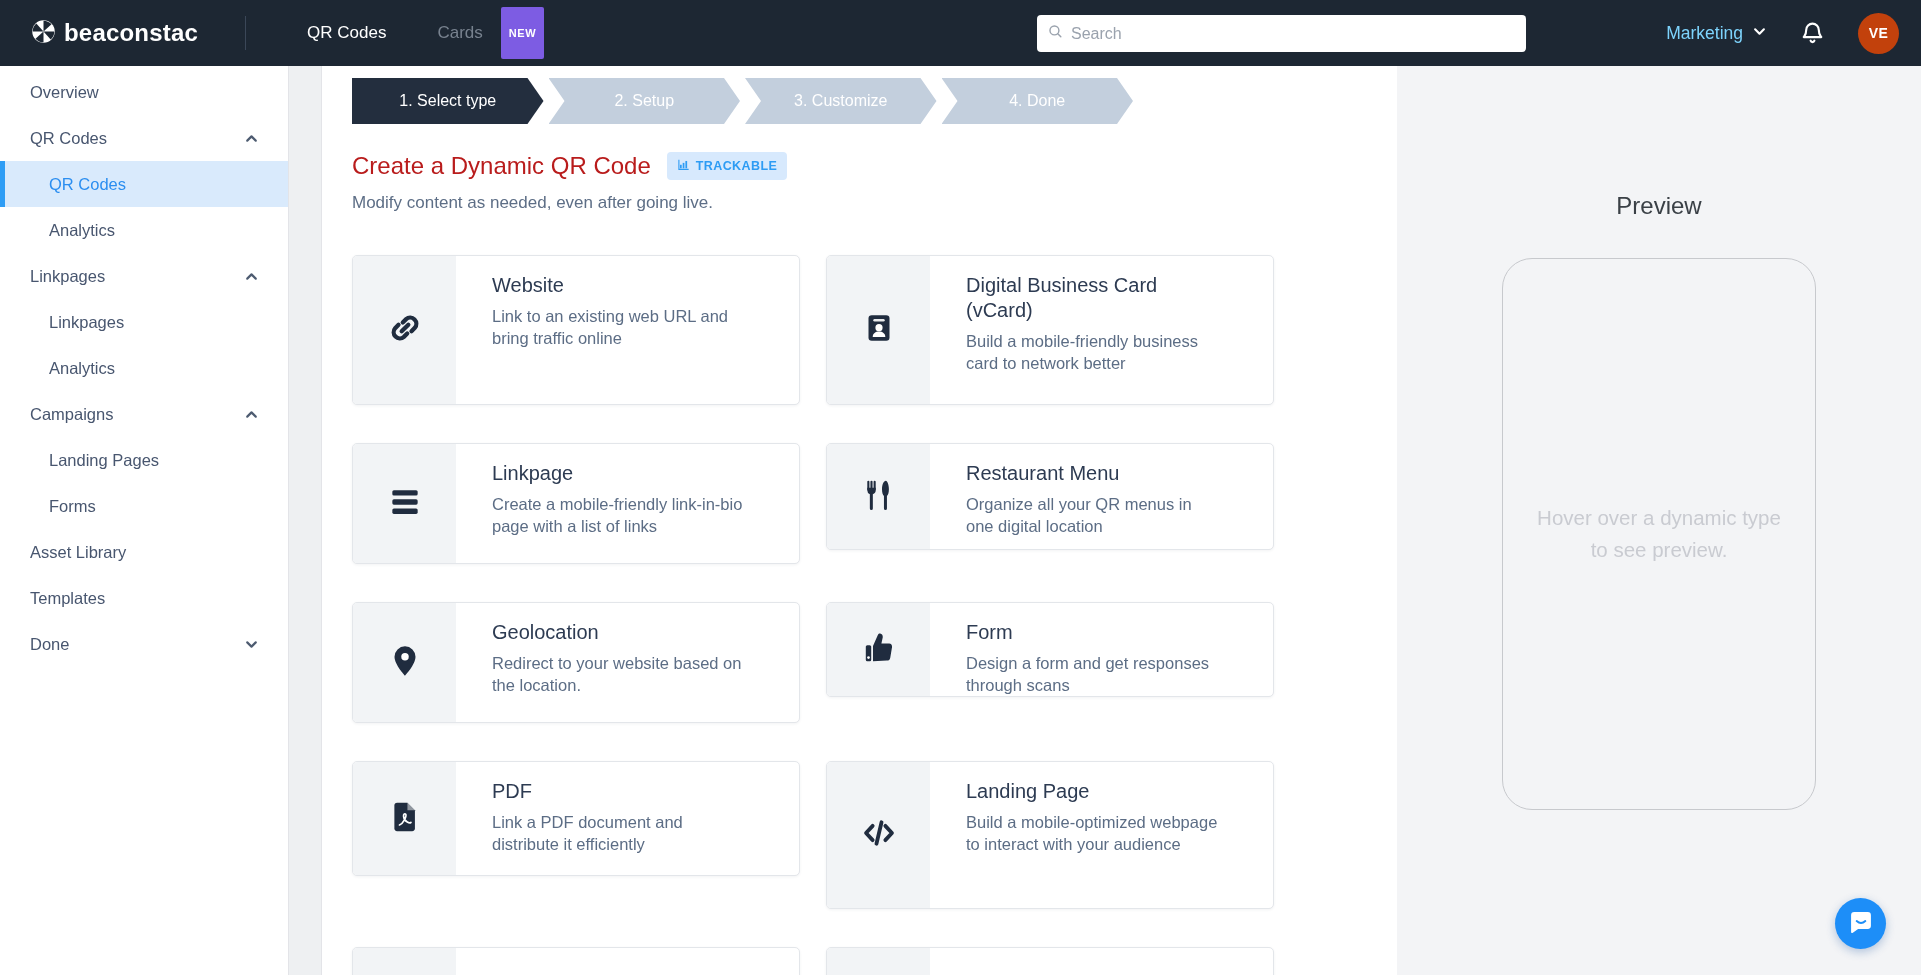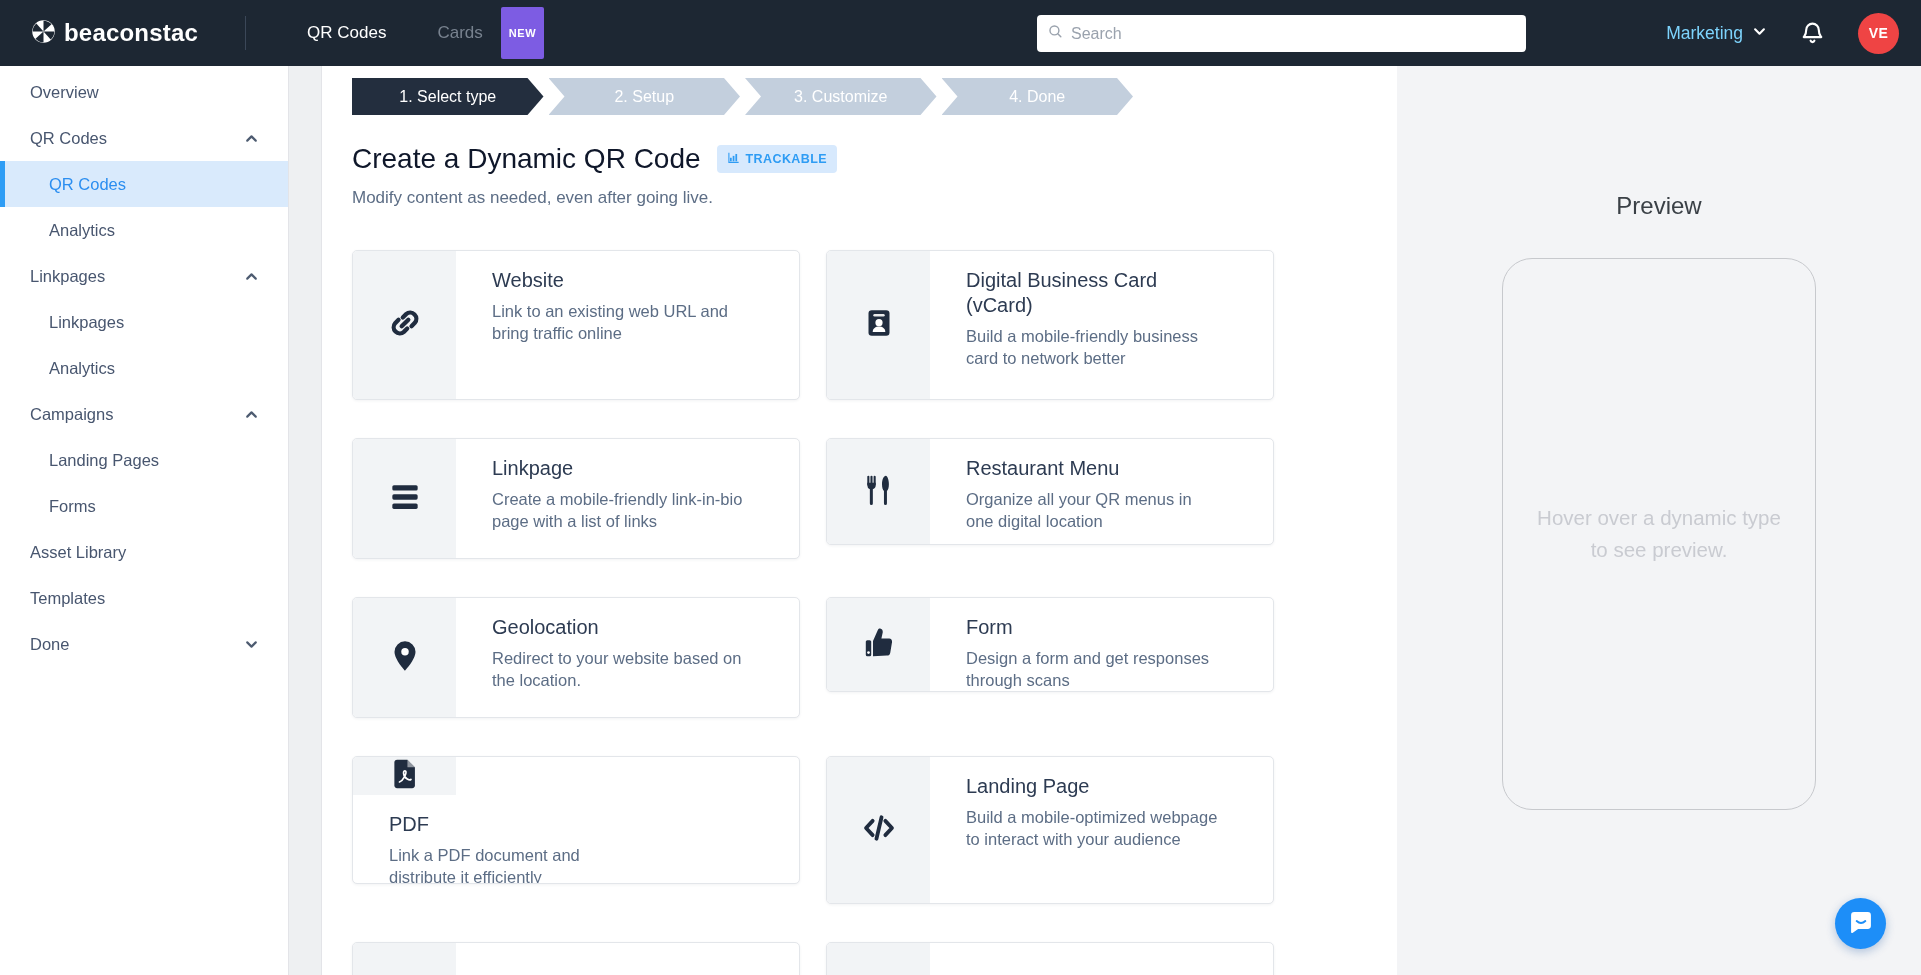--- a/index.html
+++ b/index.html
@@ -20,47 +20,47 @@
     letter-spacing:.6px; padding:20px 8px; border-radius:2px; }
   .nav-search { position:absolute; left:1037px; top:15px; width:489px; height:37px;
     background:#fff; border-radius:4px; display:flex; align-items:center; padding-left:10px; }
   .nav-search input { border:none; outline:none; flex:1; margin-left:7px; font-size:16px;
     color:#333; font-family:"Liberation Sans", sans-serif; background:transparent; }
   .nav-search input::placeholder { color:#9aa2ad; }
   .nav-right { position:absolute; right:22px; top:0; height:66px; display:flex;
     align-items:center; gap:32px; }
   .workspace { display:flex; align-items:center; gap:9px; color:#7dd3fc; font-size:17.5px; cursor:pointer; }
   .bell { display:flex; cursor:pointer; }
-  .avatar { width:41px; height:41px; border-radius:50%; background:#ef4444; color:#fff;
+  .avatar { width:41px; height:41px; border-radius:50%; background:#c2410c; color:#fff;
     font-size:14px; font-weight:700; display:flex; align-items:center; justify-content:center;
     cursor:pointer; letter-spacing:.5px; }
 
   
   .sidebar { position:absolute; top:66px; left:0; width:288px; bottom:0; background:#fff;
     padding-top:3px; }
   .side-item { position:relative; height:46px; display:flex; align-items:center;
     padding-left:30px; font-size:16.5px; color:#48566f; cursor:pointer; }
   .side-item.sub { padding-left:49px; }
   .side-item.selected { background:#d9eafc; color:#2b8ef0; border-left:5px solid #2e9df5;
     padding-left:44px; }
   .side-chevron { position:absolute; right:28px; top:15px; color:#4d5b70; }
   .gutter { position:absolute; top:66px; left:288px; width:34px; bottom:0; background:#eef0f2;
     border-left:1px solid #e3e4e8; border-right:1px solid #e3e4e8; }
 
   
   .content { position:absolute; top:66px; left:322px; width:1075px; bottom:0; background:#fff;
     padding-left:30px; overflow:hidden; }
-  .stepper { margin-top:12px; width:781px; height:37px; display:flex; gap:5px; }
+  .stepper { margin-top:12px; width:781px; height:46px; display:flex; gap:5px; }
   .step { flex:1; background:#c3cfdd; color:#fff; font-size:16px; font-weight:500;
     display:flex; align-items:center; justify-content:center; cursor:pointer;
     clip-path:polygon(0 0, calc(100% - 16px) 0, 100% 50%, calc(100% - 16px) 100%, 0 100%, 16px 50%); }
   .step:first-child { clip-path:polygon(0 0, calc(100% - 16px) 0, 100% 50%, calc(100% - 16px) 100%, 0 100%); }
   .step.active { background:#232e3e; }
   .page-head { margin-top:28px; display:flex; align-items:center; }
-  .page-head h1 { font-size:28px; font-weight:400; color:#0f172a; }
+  .page-head h1 { font-size:24px; font-weight:400; color:#b91c1c; }
   .badge-trackable { margin-left:16px; display:inline-flex; align-items:center; gap:6px;
     background:#d7e9fd; color:#2e9cf4; font-size:12.5px; font-weight:700; letter-spacing:.4px;
     padding:6px 10px; border-radius:4px; }
   .subtitle { margin-top:13px; font-size:17px; color:#5d6e86; }
   .cards { margin-top:42px; display:grid; grid-template-columns:448px 448px;
     column-gap:26px; row-gap:38px; }
   .card { display:flex; background:#fff; border:1px solid #e3e6ea; border-radius:5px;
     box-shadow:0 1px 3px rgba(40,50,70,.06); cursor:pointer; overflow:hidden; }
   .card-iconpanel { width:103px; flex:none; background:#f2f4f6; display:flex;
     align-items:center; justify-content:center; }
@@ -312,21 +312,21 @@
                   <path d="M8 20.8V10.6l3.3-7.4c.3-.7.9-1 1.5-.9 1 .2 1.7 1 1.7 2.2 0 .3 0 .6-.1.9L13.6 9h5.2c1.2 0 2.1 1.1 1.9 2.3l-1.2 7.2a2.3 2.3 0 0 1-2.3 1.9z"></path>
                 </g>
                 <circle cx="5" cy="18.4" r="0.9" fill="#fff"></circle>
               </svg></span>
           </div>
           <div class="card-body">
             <div class="card-title">Form</div>
             <div class="card-desc">Design a form and get responses through scans</div>
           </div>
         </div>
-        <div class="card" style="height: 128px; flex-direction: column;">
+        <div class="card" style="height: 115px;">
           <div class="card-iconpanel">
             <span><svg viewBox="0 0 24 24" width="34" height="34">
                 <path d="M6.5 2h7.2L19 7.3V20a2 2 0 0 1-2 2H6.5a2 2 0 0 1-2-2V4a2 2 0 0 1 2-2z" fill="#202c3f"></path>
                 <path d="M13.7 2v5.3H19z" fill="#fff" opacity=".5"></path>
                 <path d="M8.1 17.6c1.1-.4 2.6-1.9 3.5-3.6.9-1.7 1.3-3.6.8-4.1-.6-.6-1.6.2-1.4 1.7.2 1.6 1.3 3.3 2.6 4 1 .6 2.2.7 2.6.2" fill="none" stroke="#fff" stroke-width="1.2" stroke-linecap="round"></path>
               </svg></span>
           </div>
           <div class="card-body">
             <div class="card-title">PDF</div>
             <div class="card-desc">Link a PDF document and distribute it efficiently</div>

